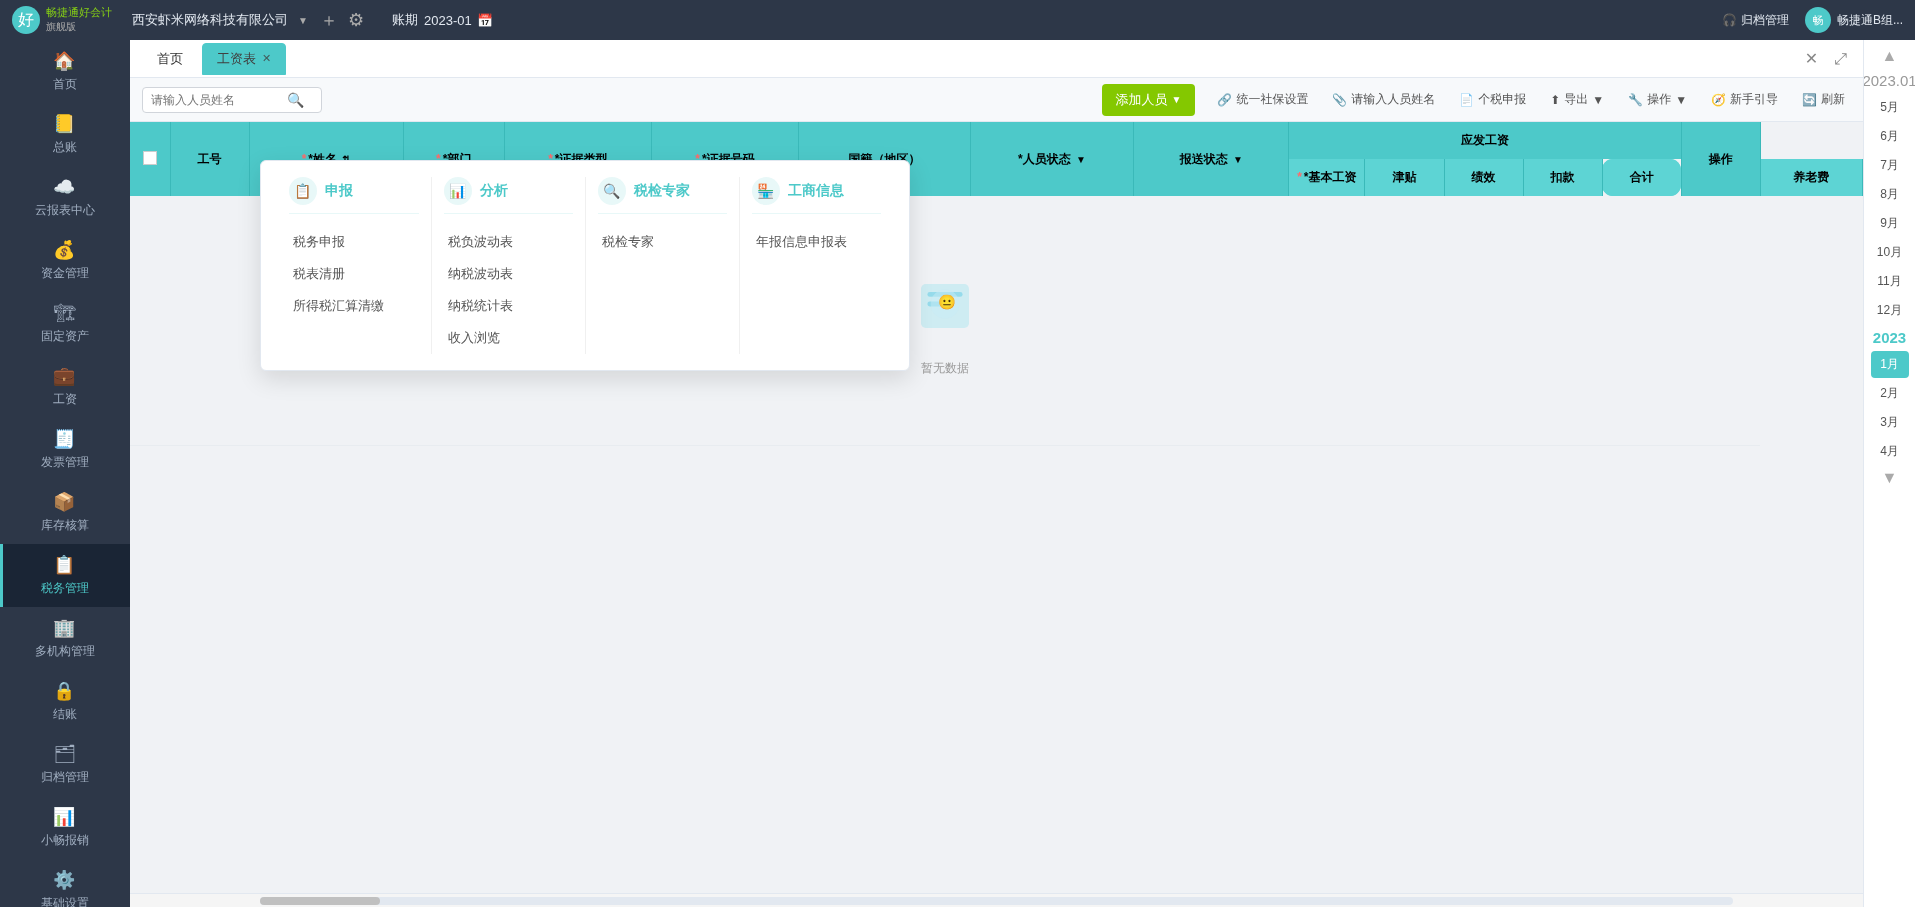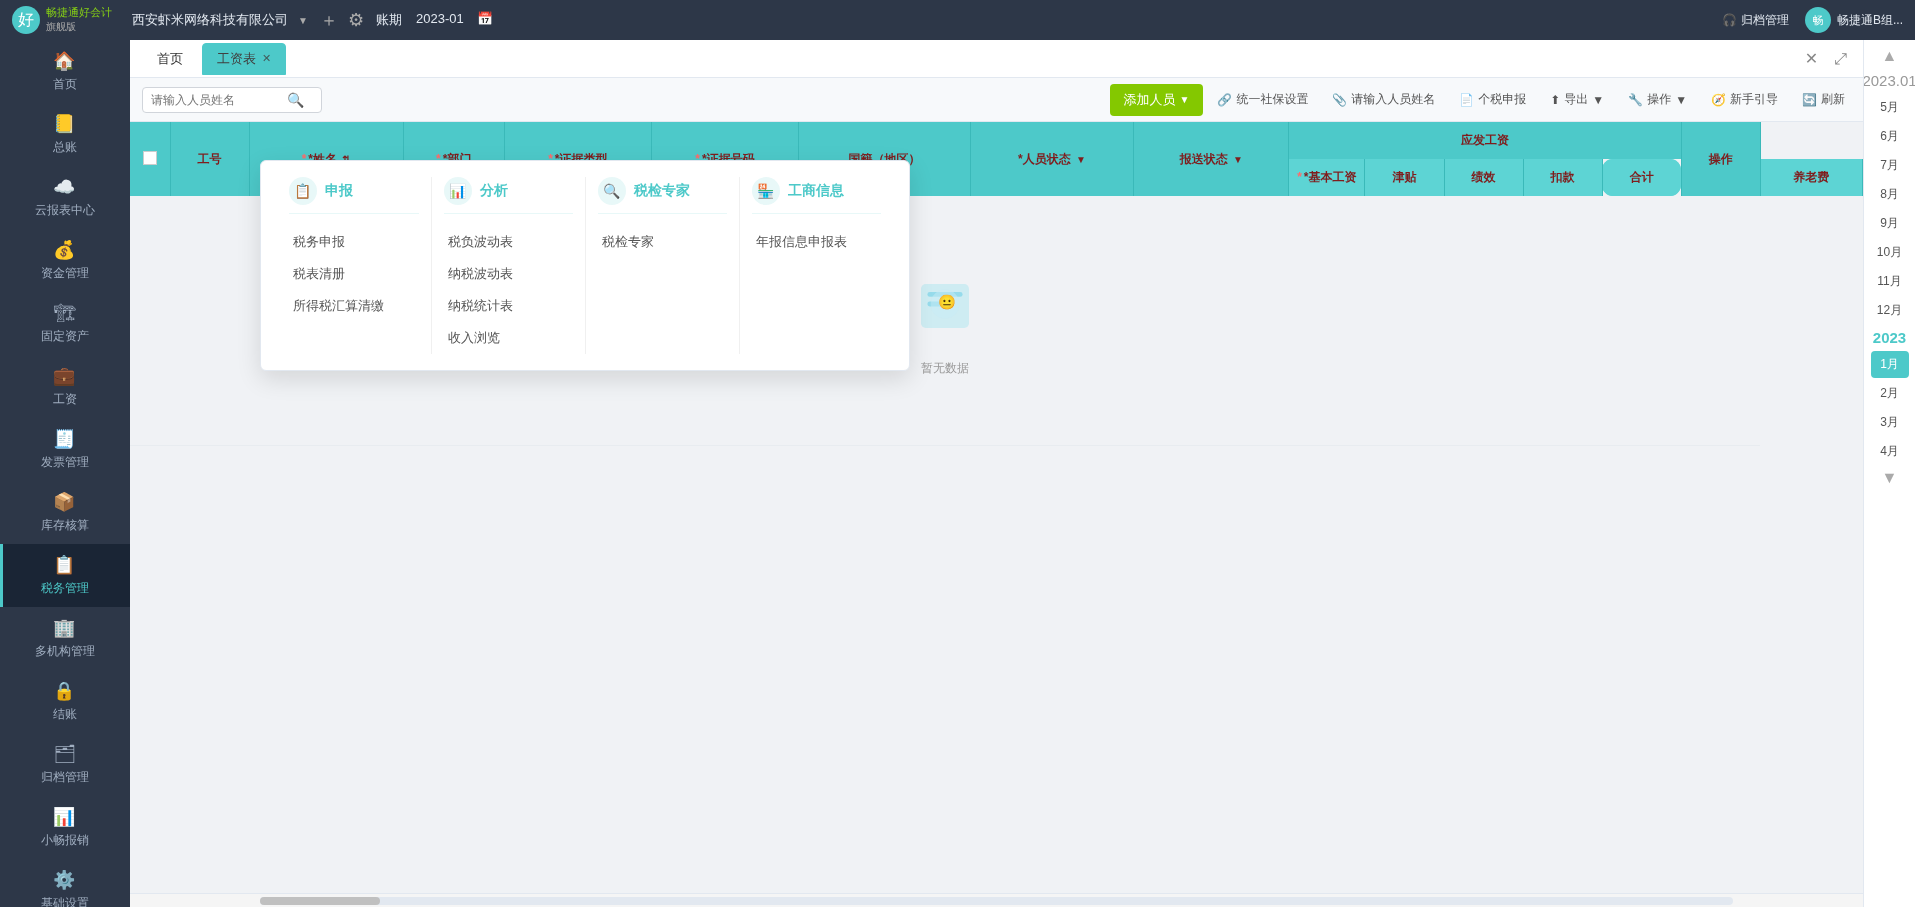--- a/index.html
+++ b/index.html
@@ -31,21 +31,21 @@
     .topbar-logo-text { font-size: 11px; color: #84cc16; line-height: 1.2; }
     .topbar-logo-sub { font-size: 10px; color: #aaa; }
     .topbar-company {
       display: flex; align-items: center; gap: 10px;
       color: #e2e8f0; font-size: 13px; margin-left: 8px;
       cursor: pointer;
     }
     .topbar-company .arrow { font-size: 10px; color: #aaa; }
     .topbar-actions { display: flex; align-items: center; gap: 10px; color: #aaa; }
     .topbar-actions span { cursor: pointer; font-size: 18px; }
-    .topbar-period { display: flex; align-items: flex-start; gap: 14px; color: #e2e8f0; font-size: 13px; }
+    .topbar-period { display: flex; align-items: center; gap: 6px; color: #e2e8f0; font-size: 13px; margin-left: 16px; }
     .topbar-period-icon { color: #4dc9c9; cursor: pointer; }
     .topbar-right { margin-left: auto; display: flex; align-items: center; gap: 16px; }
     .topbar-help { display: flex; align-items: center; gap: 4px; color: #e2e8f0; cursor: pointer; font-size: 12px; }
     .topbar-user { display: flex; align-items: center; gap: 6px; color: #e2e8f0; cursor: pointer; font-size: 12px; }
     .topbar-user-avatar { width: 26px; height: 26px; border-radius: 50%; background: #4dc9c9; display: flex; align-items: center; justify-content: center; color: #fff; font-size: 11px; }
 
     
     .layout { display: flex; height: calc(907px - 40px); }
 
     
@@ -118,21 +118,21 @@
     .tab-close { font-size: 11px; cursor: pointer; opacity: 0.8; }
 
     
     .toolbar {
       height: 44px;
       background: #f7f9fb;
       border-bottom: 1px solid #e2e8f0;
       display: flex;
       align-items: center;
       padding: 0 12px;
-      gap: 8px;
+      gap: 16px;
     }
     .search-box {
       display: flex; align-items: center; gap: 6px;
       border: 1px solid #d1d5db;
       border-radius: 4px;
       padding: 4px 8px;
       background: #fff;
       min-width: 180px;
     }
     .search-box input {
@@ -156,21 +156,21 @@
       display: flex; align-items: center; gap: 4px;
       font-size: 12px; color: #555; cursor: pointer;
       padding: 4px 6px;
     }
 
     
     .table-wrapper { flex: 1; overflow: auto; position: relative; }
     .data-table { width: 100%; border-collapse: collapse; font-size: 12px; }
     .data-table th {
       background: #4dc9c9;
-      color: #7f1d1d;
+      color: #000000;
       padding: 10px 8px;
       text-align: center;
       border-right: 1px solid #3ab9b9;
       white-space: nowrap;
       position: sticky; top: 0; z-index: 2;
     }
     .data-table th:first-child { width: 40px; }
     .data-table td {
       padding: 8px;
       border-bottom: 1px solid #e8ecf0;

